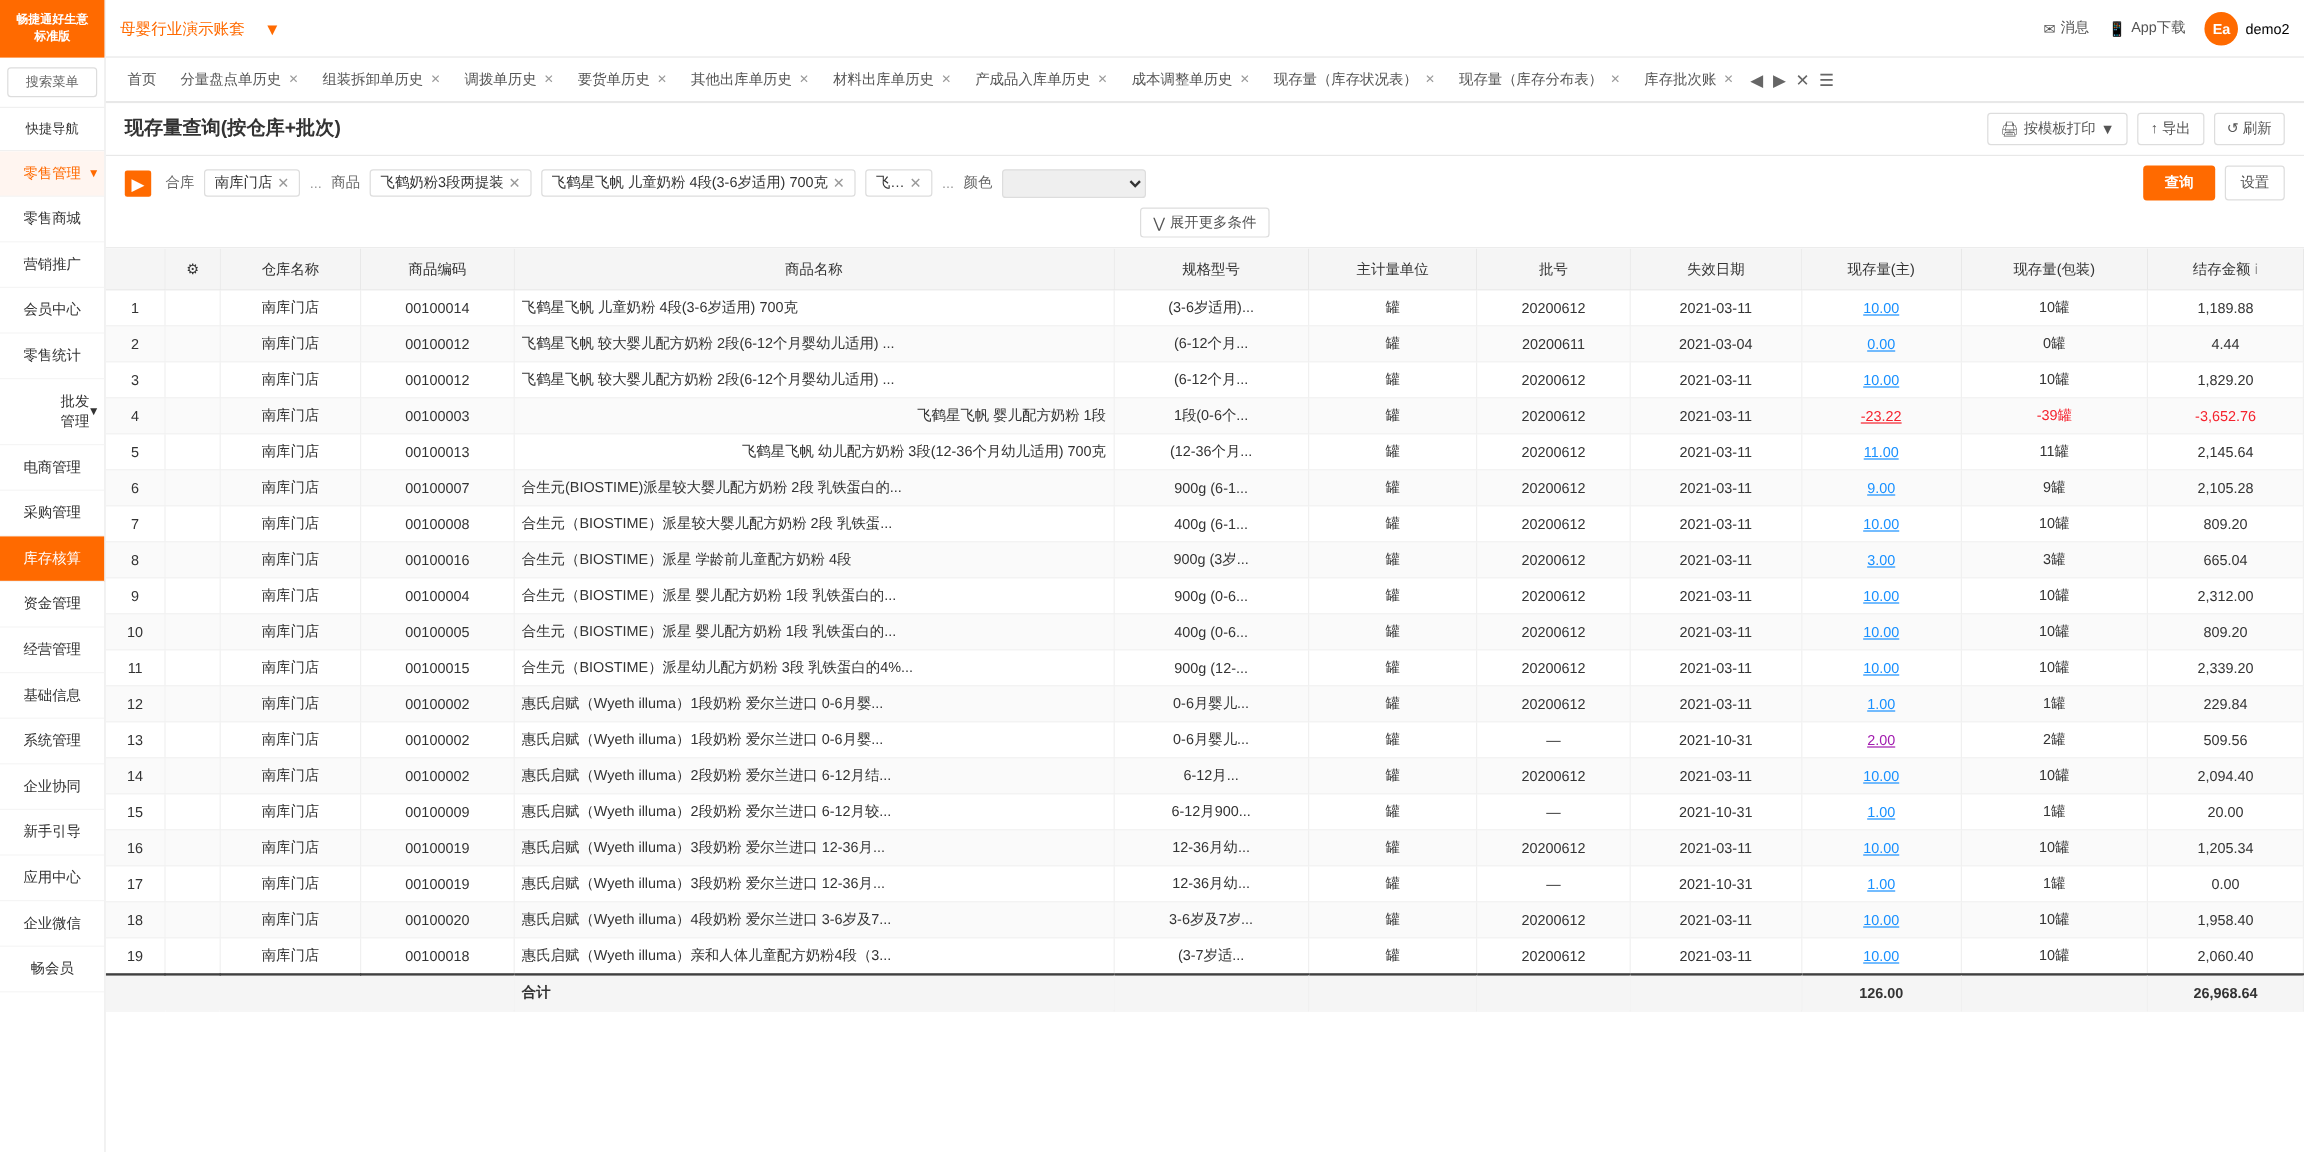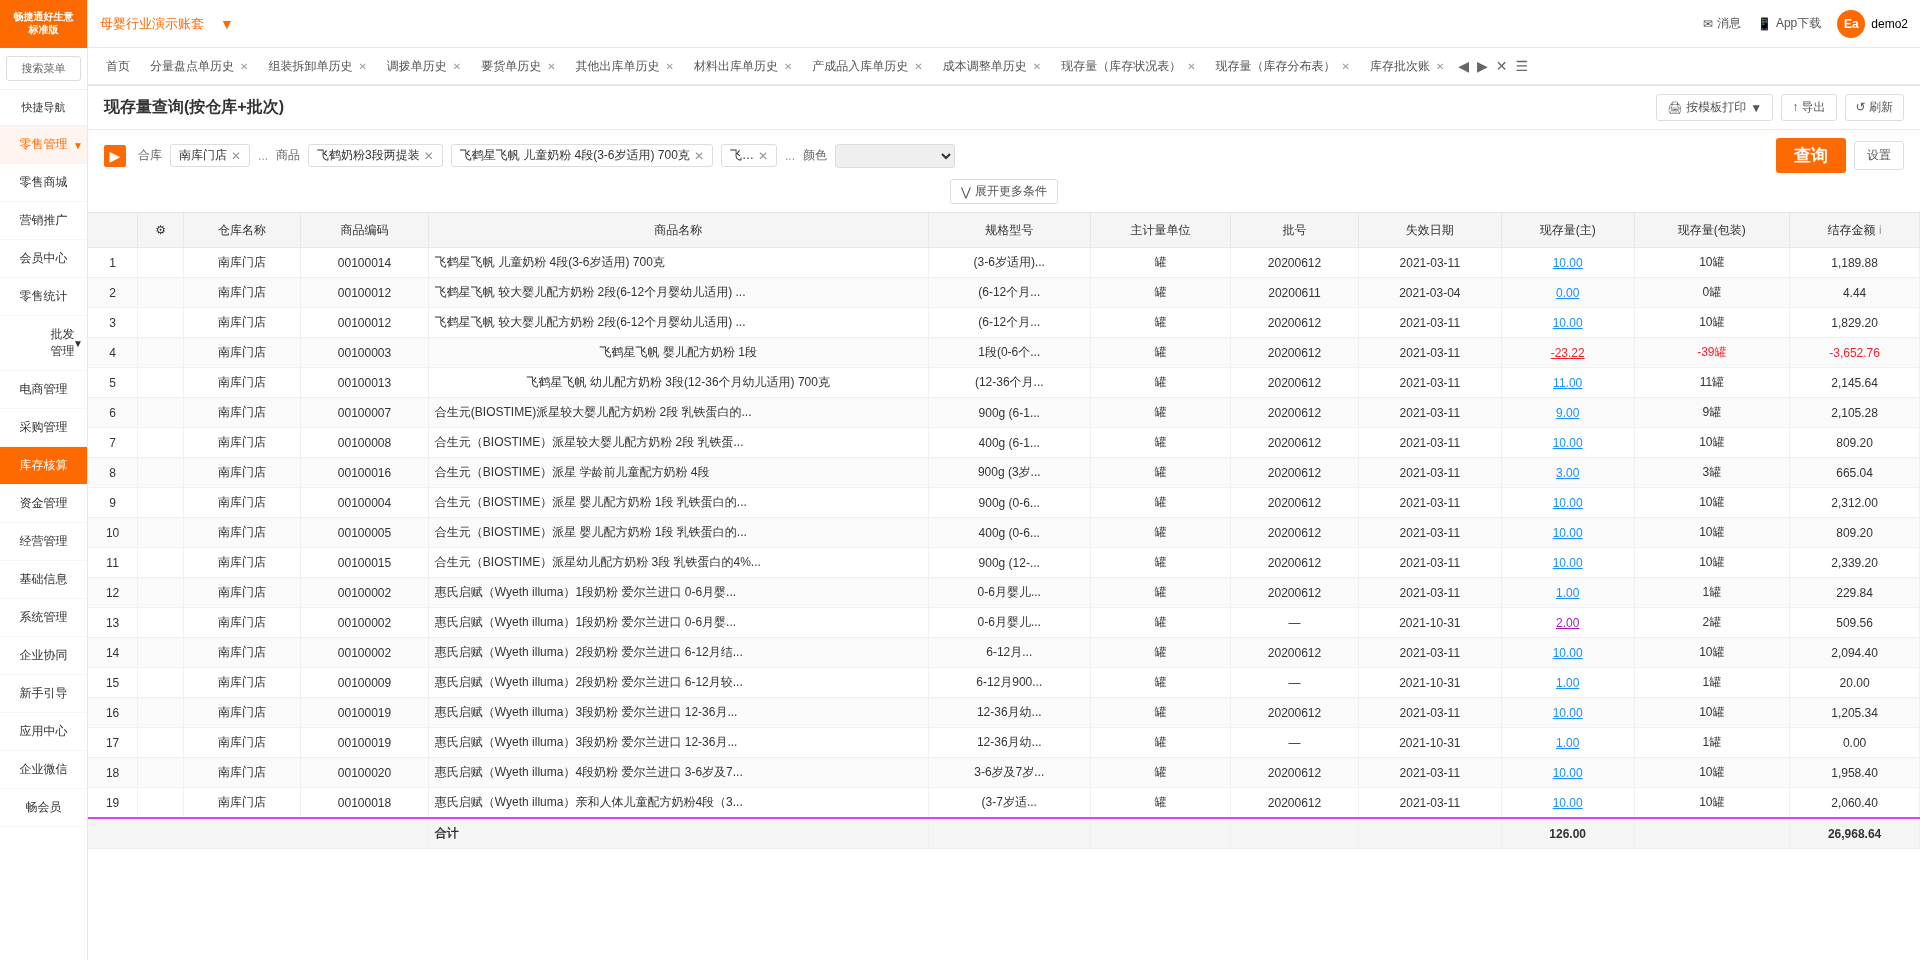--- a/index.html
+++ b/index.html
@@ -40,32 +40,32 @@
 
     
     .filter-area { background: #fff; padding: 8px 16px; border-bottom: 1px solid #e8e8e8; flex-shrink: 0; }
     .filter-row { display: flex; align-items: center; gap: 8px; flex-wrap: wrap; }
     .filter-label { font-size: 12px; color: #666; }
     .filter-tag { display: inline-flex; align-items: center; background: #fff; border: 1px solid #ddd; border-radius: 3px; padding: 2px 8px; font-size: 12px; color: #333; gap: 4px; }
     .filter-tag .tag-close { color: #999; cursor: pointer; }
     .filter-more { color: #999; font-size: 12px; }
     .filter-select { border: 1px solid #ddd; border-radius: 3px; padding: 3px 8px; font-size: 12px; color: #333; min-width: 80px; }
     .btn-expand-more { background: none; border: 1px solid #ddd; padding: 3px 10px; border-radius: 3px; font-size: 12px; cursor: pointer; color: #555; display: flex; align-items: center; gap: 4px; }
-    .btn-query { background: #ff6a00; color: #fff; border: none; padding: 6px 18px; border-radius: 3px; font-size: 17px; cursor: pointer; font-weight: bold; }
+    .btn-query { background: #ff6a00; color: #fff; border: none; padding: 6px 18px; border-radius: 3px; font-size: 12px; cursor: pointer; font-weight: bold; }
     .btn-settings { background: none; border: 1px solid #ddd; padding: 5px 12px; border-radius: 3px; font-size: 12px; cursor: pointer; color: #555; }
 
     
     .table-container { flex: 1; overflow-y: auto; background: #fff; margin: 0; }
     .data-table { width: 100%; border-collapse: collapse; font-size: 12px; }
     .data-table thead tr { background: #f5f5f5; }
     .data-table th { padding: 8px 6px; text-align: center; border-bottom: 1px solid #e8e8e8; border-right: 1px solid #e8e8e8; color: #333; font-weight: normal; white-space: nowrap; position: sticky; top: 0; background: #f5f5f5; z-index: 1; }
     .data-table td { padding: 6px 6px; text-align: center; border-bottom: 1px solid #f0f0f0; border-right: 1px solid #f0f0f0; color: #333; white-space: nowrap; overflow: hidden; text-overflow: ellipsis; max-width: 200px; }
     .data-table tr:nth-child(even) { background: #fafafa; }
     .data-table td.link { color: #1890ff; text-decoration: underline; cursor: pointer; }
-    .data-table .footer-row td { background: #f5f5f5; font-weight: bold; border-top: 2px solid #d946ef; }
+    .data-table .footer-row td { background: #f5f5f5; font-weight: bold; border-top: 2px solid #404040; }
 
     
     .header-right { display: flex; align-items: center; gap: 16px; margin-left: auto; }
     .header-icon-btn { background: none; border: none; cursor: pointer; font-size: 12px; color: #555; display: flex; align-items: center; gap: 4px; }
     .user-avatar { width: 28px; height: 28px; border-radius: 50%; background: #ff6a00; color: #fff; display: flex; align-items: center; justify-content: center; font-size: 12px; font-weight: bold; }
 
     .expand-btn-orange { width: 22px; height: 22px; background: #ff6a00; color: #fff; border: none; border-radius: 2px; cursor: pointer; font-size: 14px; display: flex; align-items: center; justify-content: center; margin-right: 4px; flex-shrink: 0; }
   </style>
 </head>
 <body>
@@ -337,35 +337,35 @@
     <td>2021-03-11</td>
     <td class="link" style="color:#1890ff;">10.00</td>
     <td style="">10罐</td>
     <td style="">1,829.20</td>
   </tr>
           <tr style="color: rgb(245, 34, 45);">
     <td>4</td>
     <td></td>
     <td>南库门店</td>
     <td>00100003</td>
-    <td style="text-align:center;max-width:260px;overflow:hidden;text-overflow:ellipsis;white-space:nowrap;">飞鹤星飞帆 婴儿配方奶粉 1段</td>
+    <td style="text-align:right;max-width:260px;overflow:hidden;text-overflow:ellipsis;white-space:nowrap;">飞鹤星飞帆 婴儿配方奶粉 1段</td>
     <td>1段(0-6个...</td>
     <td>罐</td>
     <td>20200612</td>
     <td>2021-03-11</td>
     <td class="link" style="color:#f5222d;">-23.22</td>
     <td style="color:#f5222d;">-39罐</td>
     <td style="color:#f5222d;">-3,652.76</td>
   </tr>
           <tr>
     <td>5</td>
     <td></td>
     <td>南库门店</td>
     <td>00100013</td>
-    <td style="text-align:center;max-width:260px;overflow:hidden;text-overflow:ellipsis;white-space:nowrap;margin-left:24px;">飞鹤星飞帆 幼儿配方奶粉 3段(12-36个月幼儿适用) 700克</td>
+    <td style="text-align:right;max-width:260px;overflow:hidden;text-overflow:ellipsis;white-space:nowrap;margin-left:24px;">飞鹤星飞帆 幼儿配方奶粉 3段(12-36个月幼儿适用) 700克</td>
     <td>(12-36个月...</td>
     <td>罐</td>
     <td>20200612</td>
     <td>2021-03-11</td>
     <td class="link" style="color:#1890ff;">11.00</td>
     <td style="">11罐</td>
     <td style="">2,145.64</td>
   </tr>
           <tr>
     <td>6</td>

